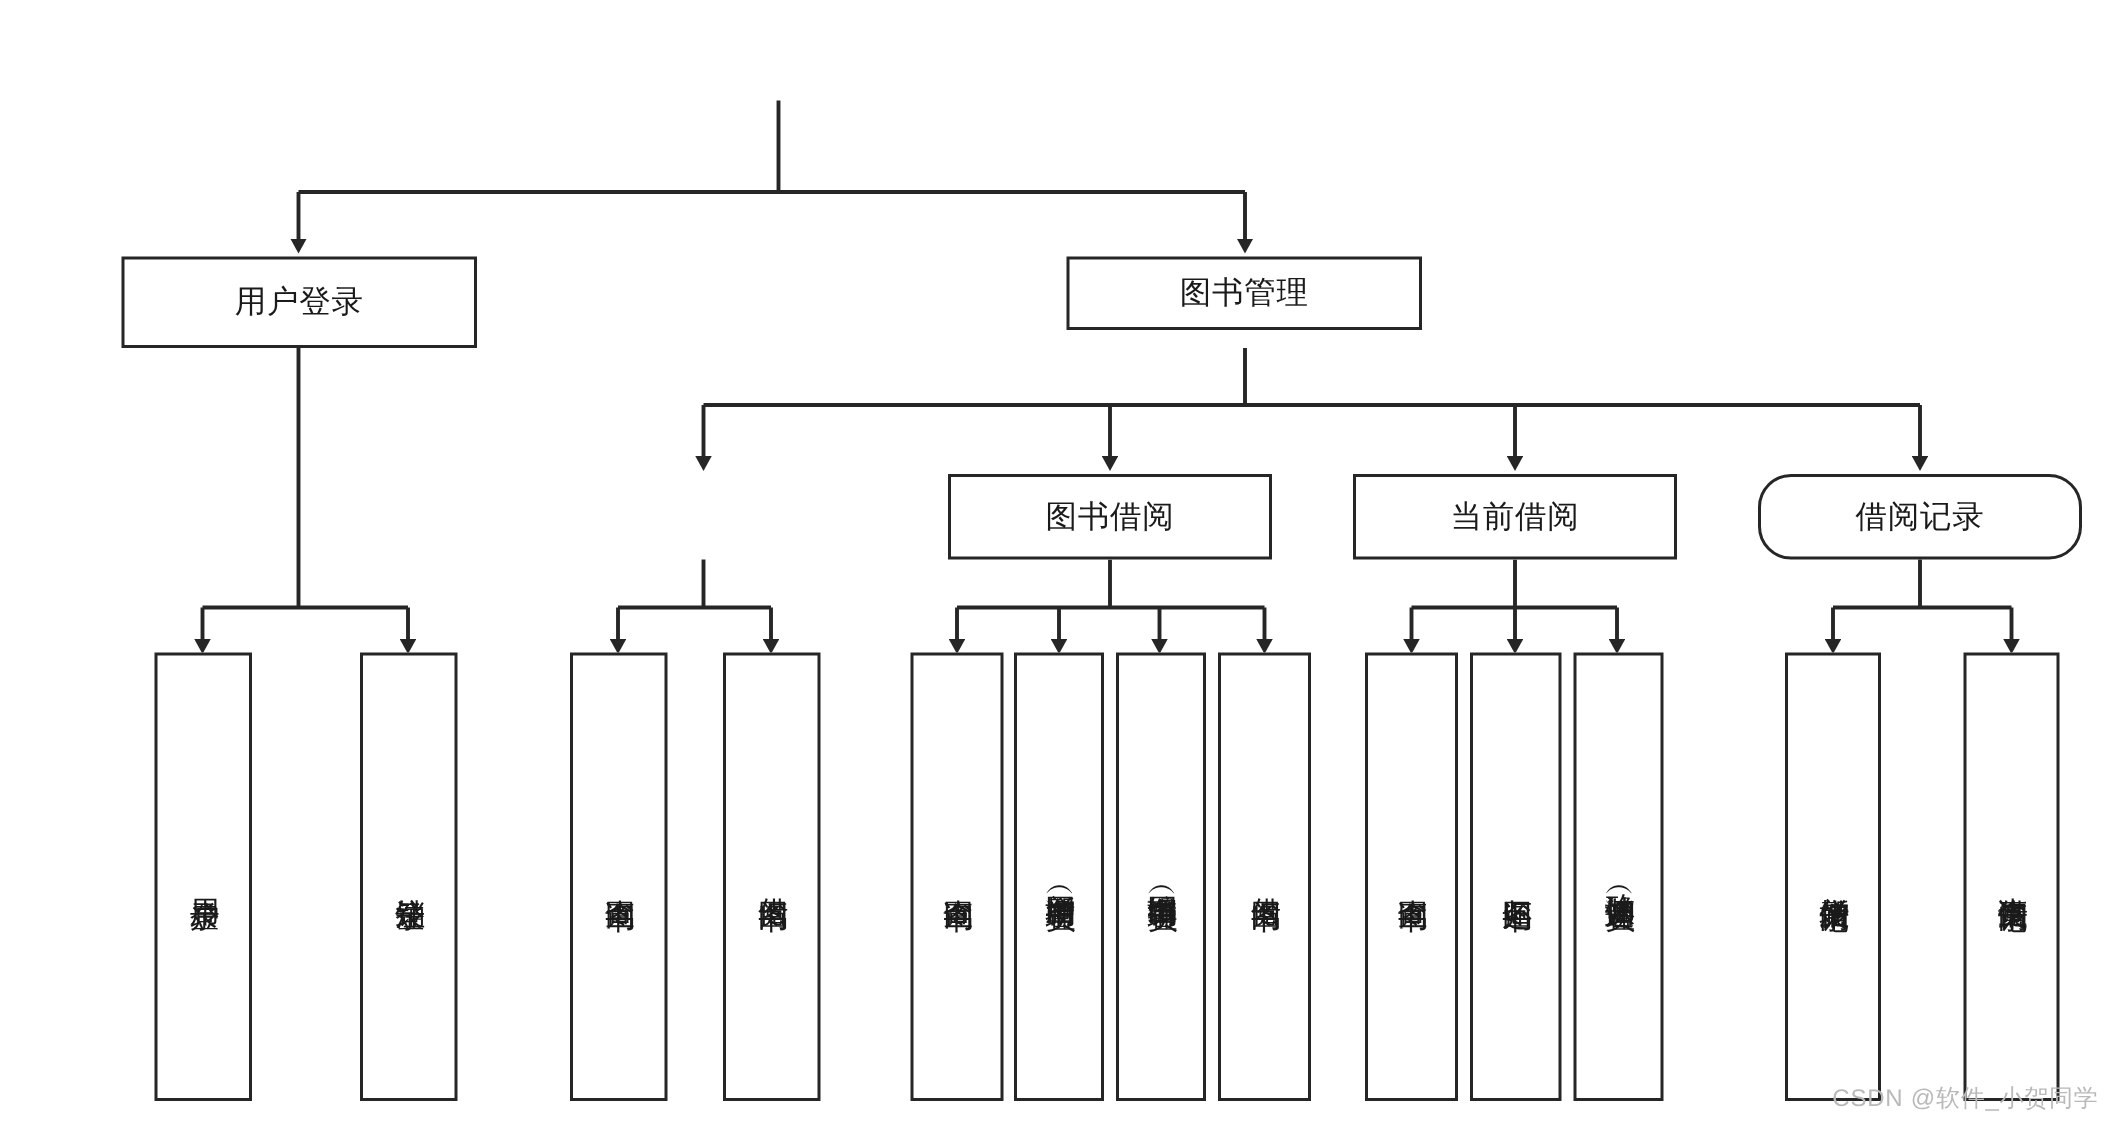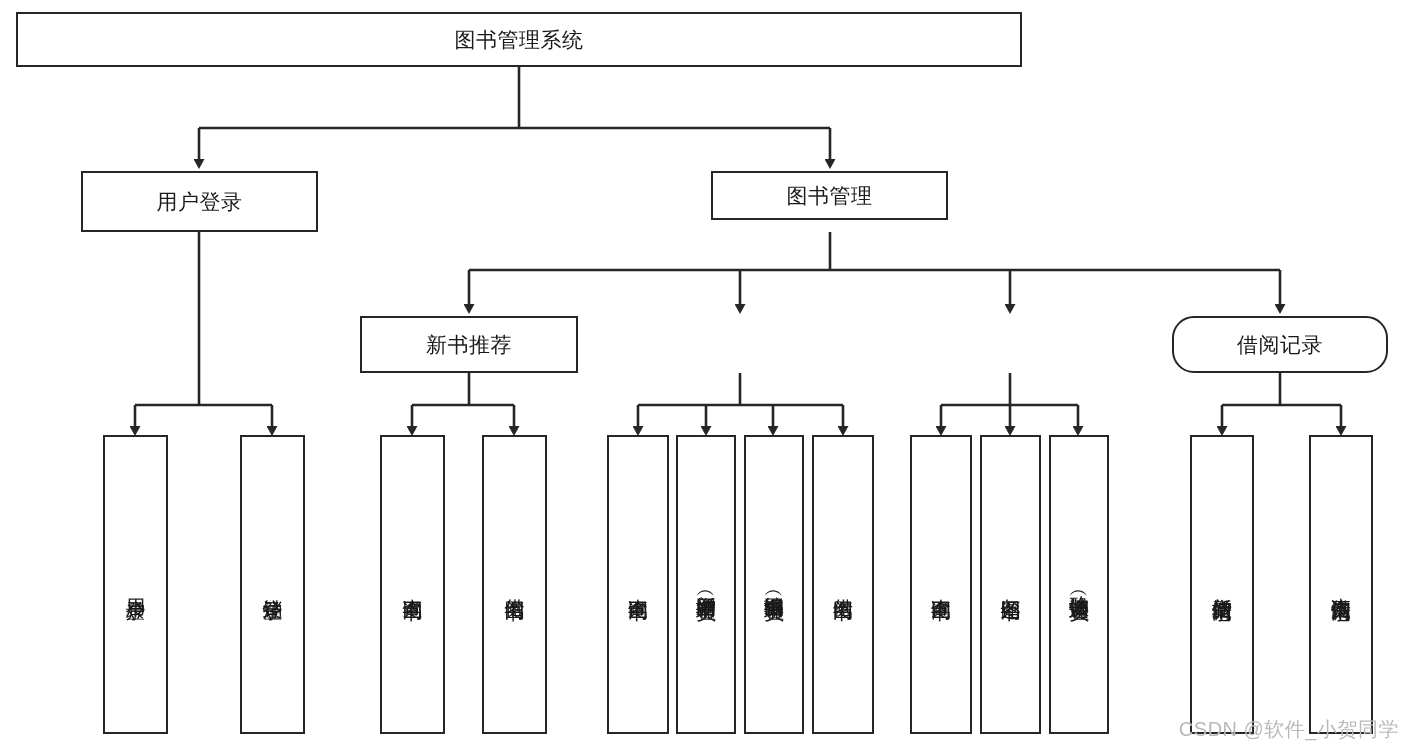--- a/index.html
+++ b/index.html
@@ -59,21 +59,21 @@
     line-height: 1.25;
     writing-mode: vertical-rl;
     text-orientation: upright;
     white-space: nowrap;
     letter-spacing: 1px;
   }
   .watermark {
     position: absolute;
     right: 6px;
     bottom: 4px;
-    font-size: 20px;
+    font-size: 16px;
     color: #b9b9b9;
     white-space: nowrap;
     letter-spacing: 0.5px;
     margin-top: 48px;
   }
 </style>
 </head>
 <body>
 
 <div id="canvas">
@@ -121,37 +121,37 @@
       <path d="M1010,405 L1010,427" marker-end="url(#arrow)"></path>
       <path d="M1078,405 L1078,427" marker-end="url(#arrow)"></path>
 
       <path d="M1280,373 L1280,405"></path>
       <path d="M1222,405 L1341,405"></path>
       <path d="M1222,405 L1222,427" marker-end="url(#arrow)"></path>
       <path d="M1341,405 L1341,427" marker-end="url(#arrow)"></path>
     </g>
   </svg>
 
-  <div class="node horiz root" style="left:16px; top:12px; width:1006px; height:55px;">
-    <span class="node-label">图书管理系统</span>
-  </div>
 
   <div class="node horiz" style="left:81px; top:171px; width:237px; height:61px;">
     <span class="node-label">用户登录</span>
   </div>
 
   <div class="node horiz" style="left:711px; top:171px; width:237px; height:49px;">
     <span class="node-label">图书管理</span>
   </div>
 
-  <div class="node horiz" style="left:360px; top:316px; width:218px; height:57px;">
-    <span class="node-label">新书推荐</span>
-  </div>
-
-
+
+  <div class="node horiz" style="left:632px; top:316px; width:216px; height:57px;">
+    <span class="node-label">图书借阅</span>
+  </div>
+
+  <div class="node horiz" style="left:902px; top:316px; width:216px; height:57px;">
+    <span class="node-label">当前借阅</span>
+  </div>
 
   <div class="node horiz" style="left:1172px; top:316px; width:216px; height:57px;border-radius:22px;">
     <span class="node-label">借阅记录</span>
   </div>
 
   <div class="node vert" style="left:103px; top:435px; width:65px; height:299px;">
     <span class="node-label">用户登录</span>
   </div>
 
   <div class="node vert" style="left:240px; top:435px; width:65px; height:299px;">

